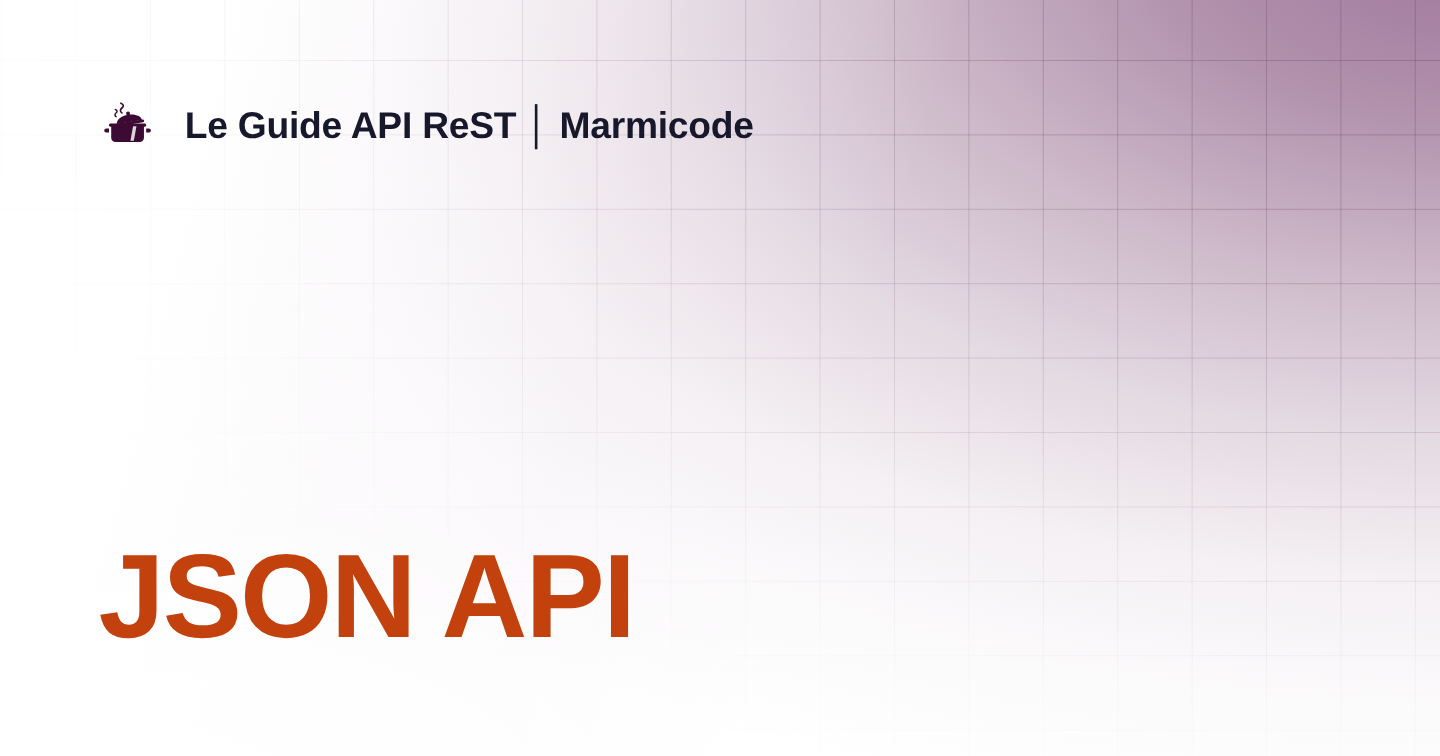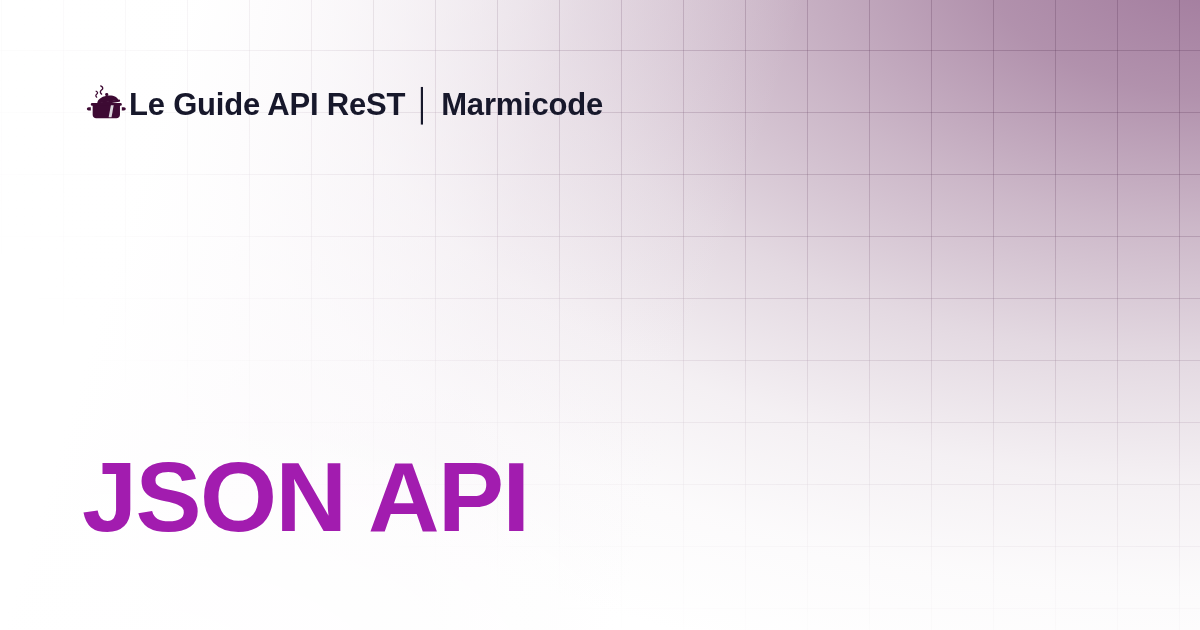--- a/index.html
+++ b/index.html
@@ -116,21 +116,21 @@
     position: absolute;
     inset: 0;
   }
 
   .brand-row {
     position: absolute;
     left: 84px;
     top: 82px;
     display: flex;
     align-items: center;
-    gap: 3px;
+    gap: 28px;
     height: 44px;
   }
 
   .brand-logo {
     width: 42px;
     height: 42px;
     display: block;
     flex: 0 0 auto;
   }
 
@@ -147,21 +147,21 @@
   .page-title {
     position: absolute;
     left: 82px;
     top: 447px;
     margin: 0;
     font-family: "Liberation Sans", sans-serif;
     font-size: 99px;
     font-weight: bold;
     line-height: 1;
     letter-spacing: -1.5px;
-    color: #a21caf;
+    color: #c2410c;
     white-space: nowrap;
   }
 </style>
 </head>
 <body>
 
 <div class="og-card">
 
   <div class="bg-base"></div>
   <div class="bg-tint"></div>

